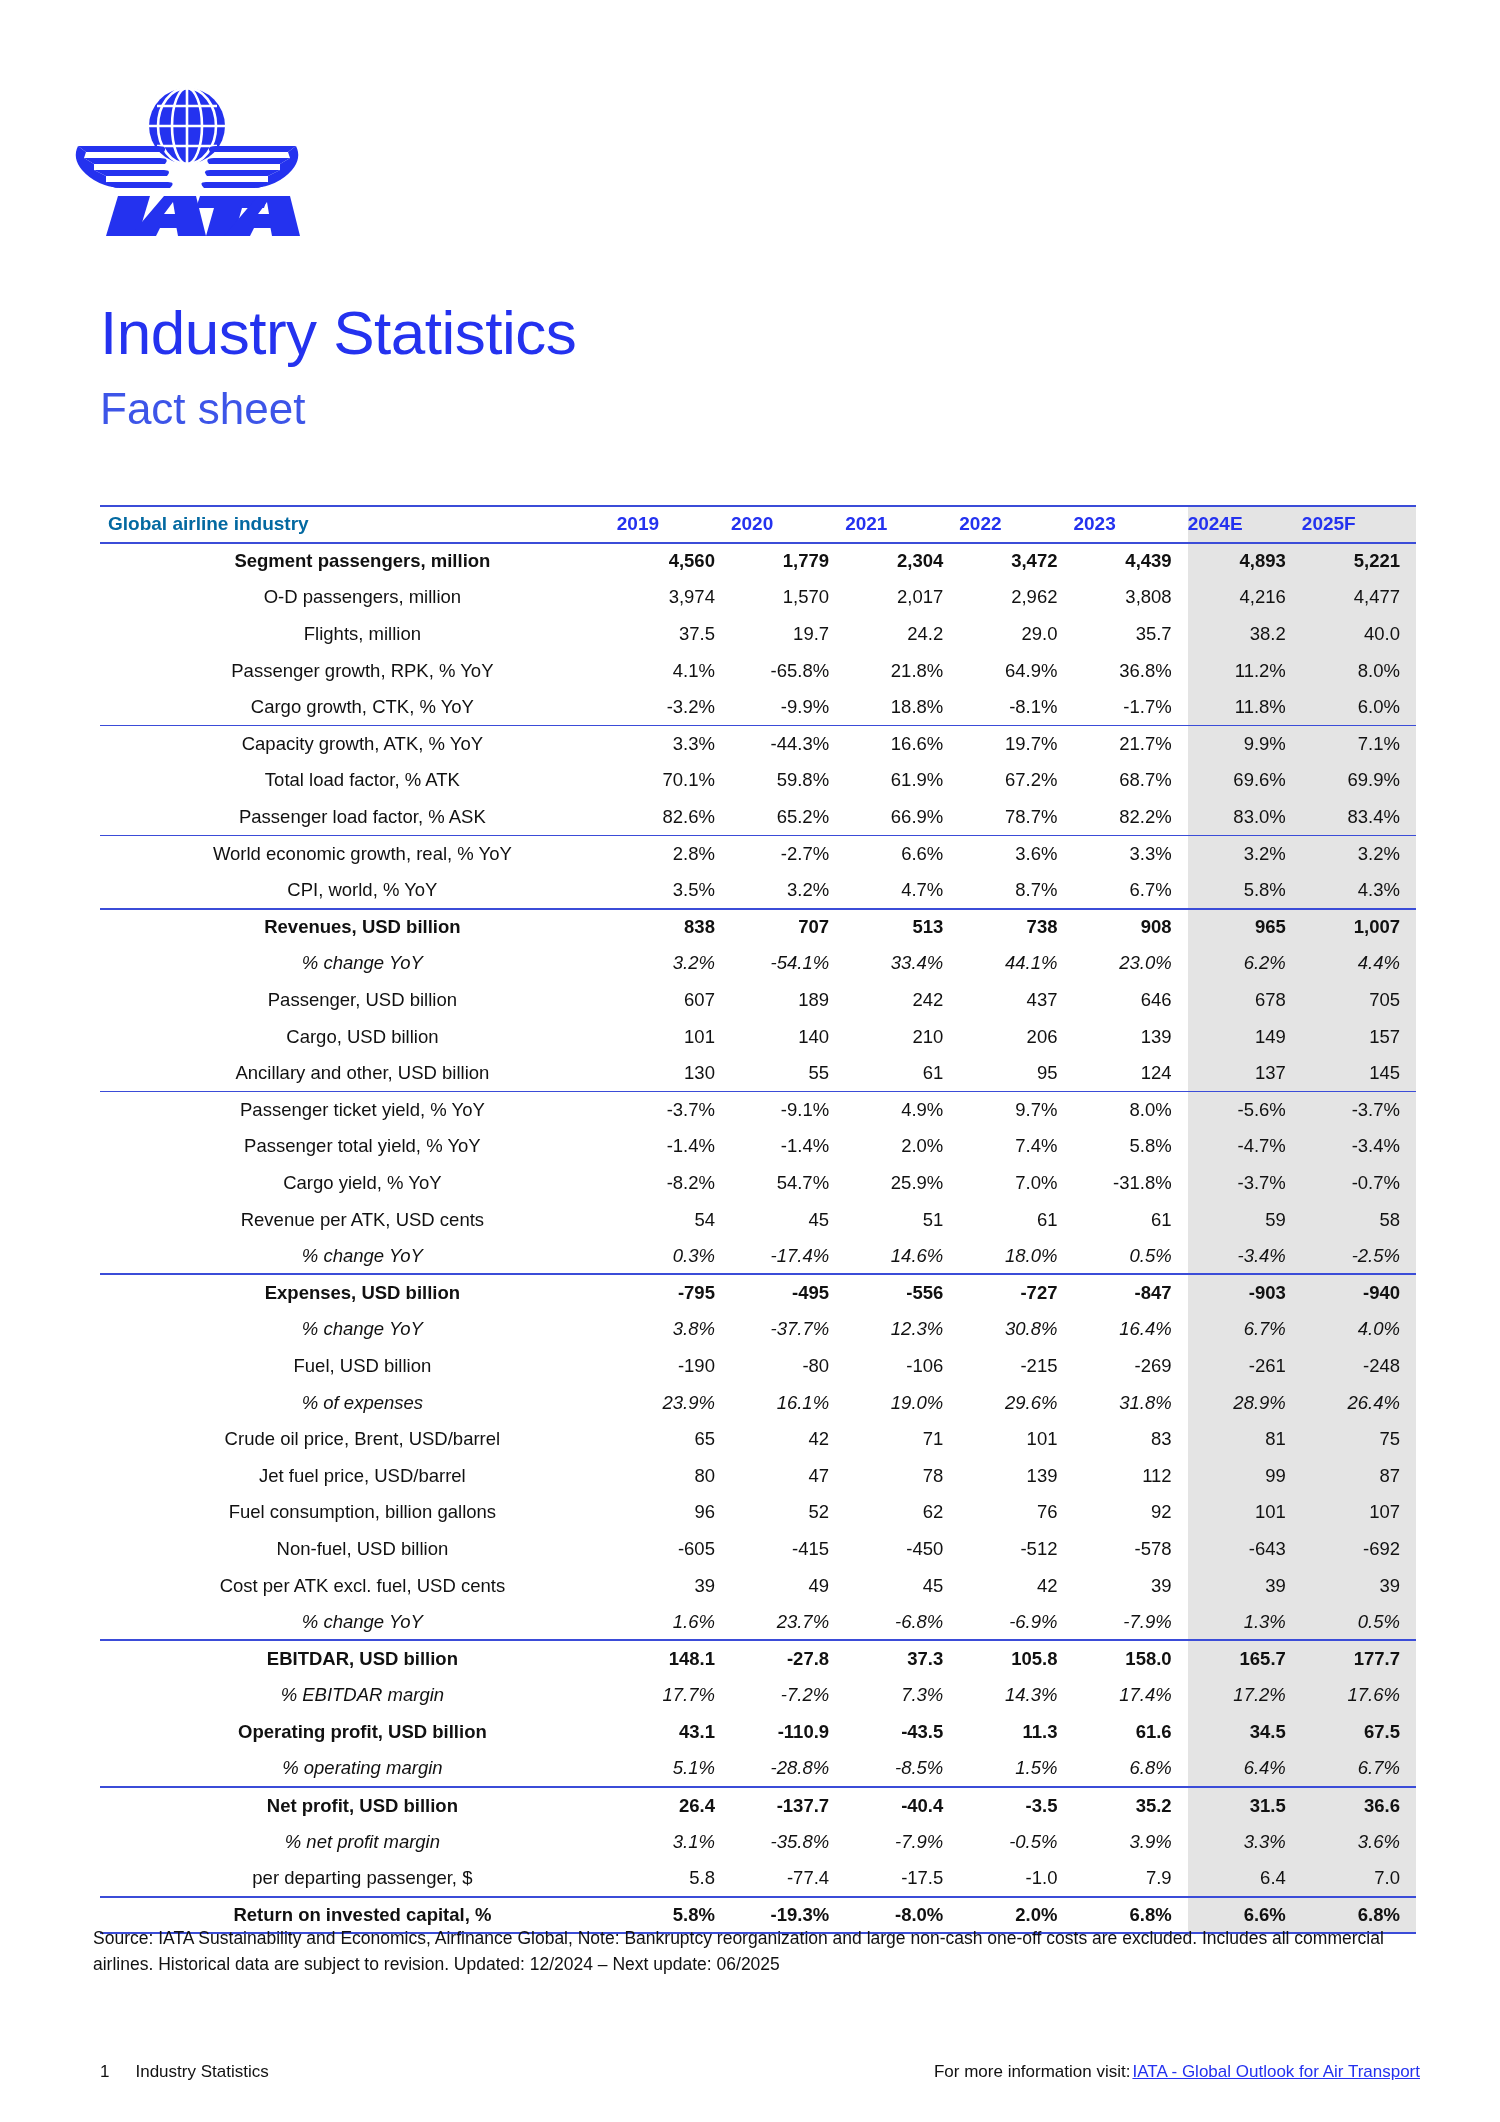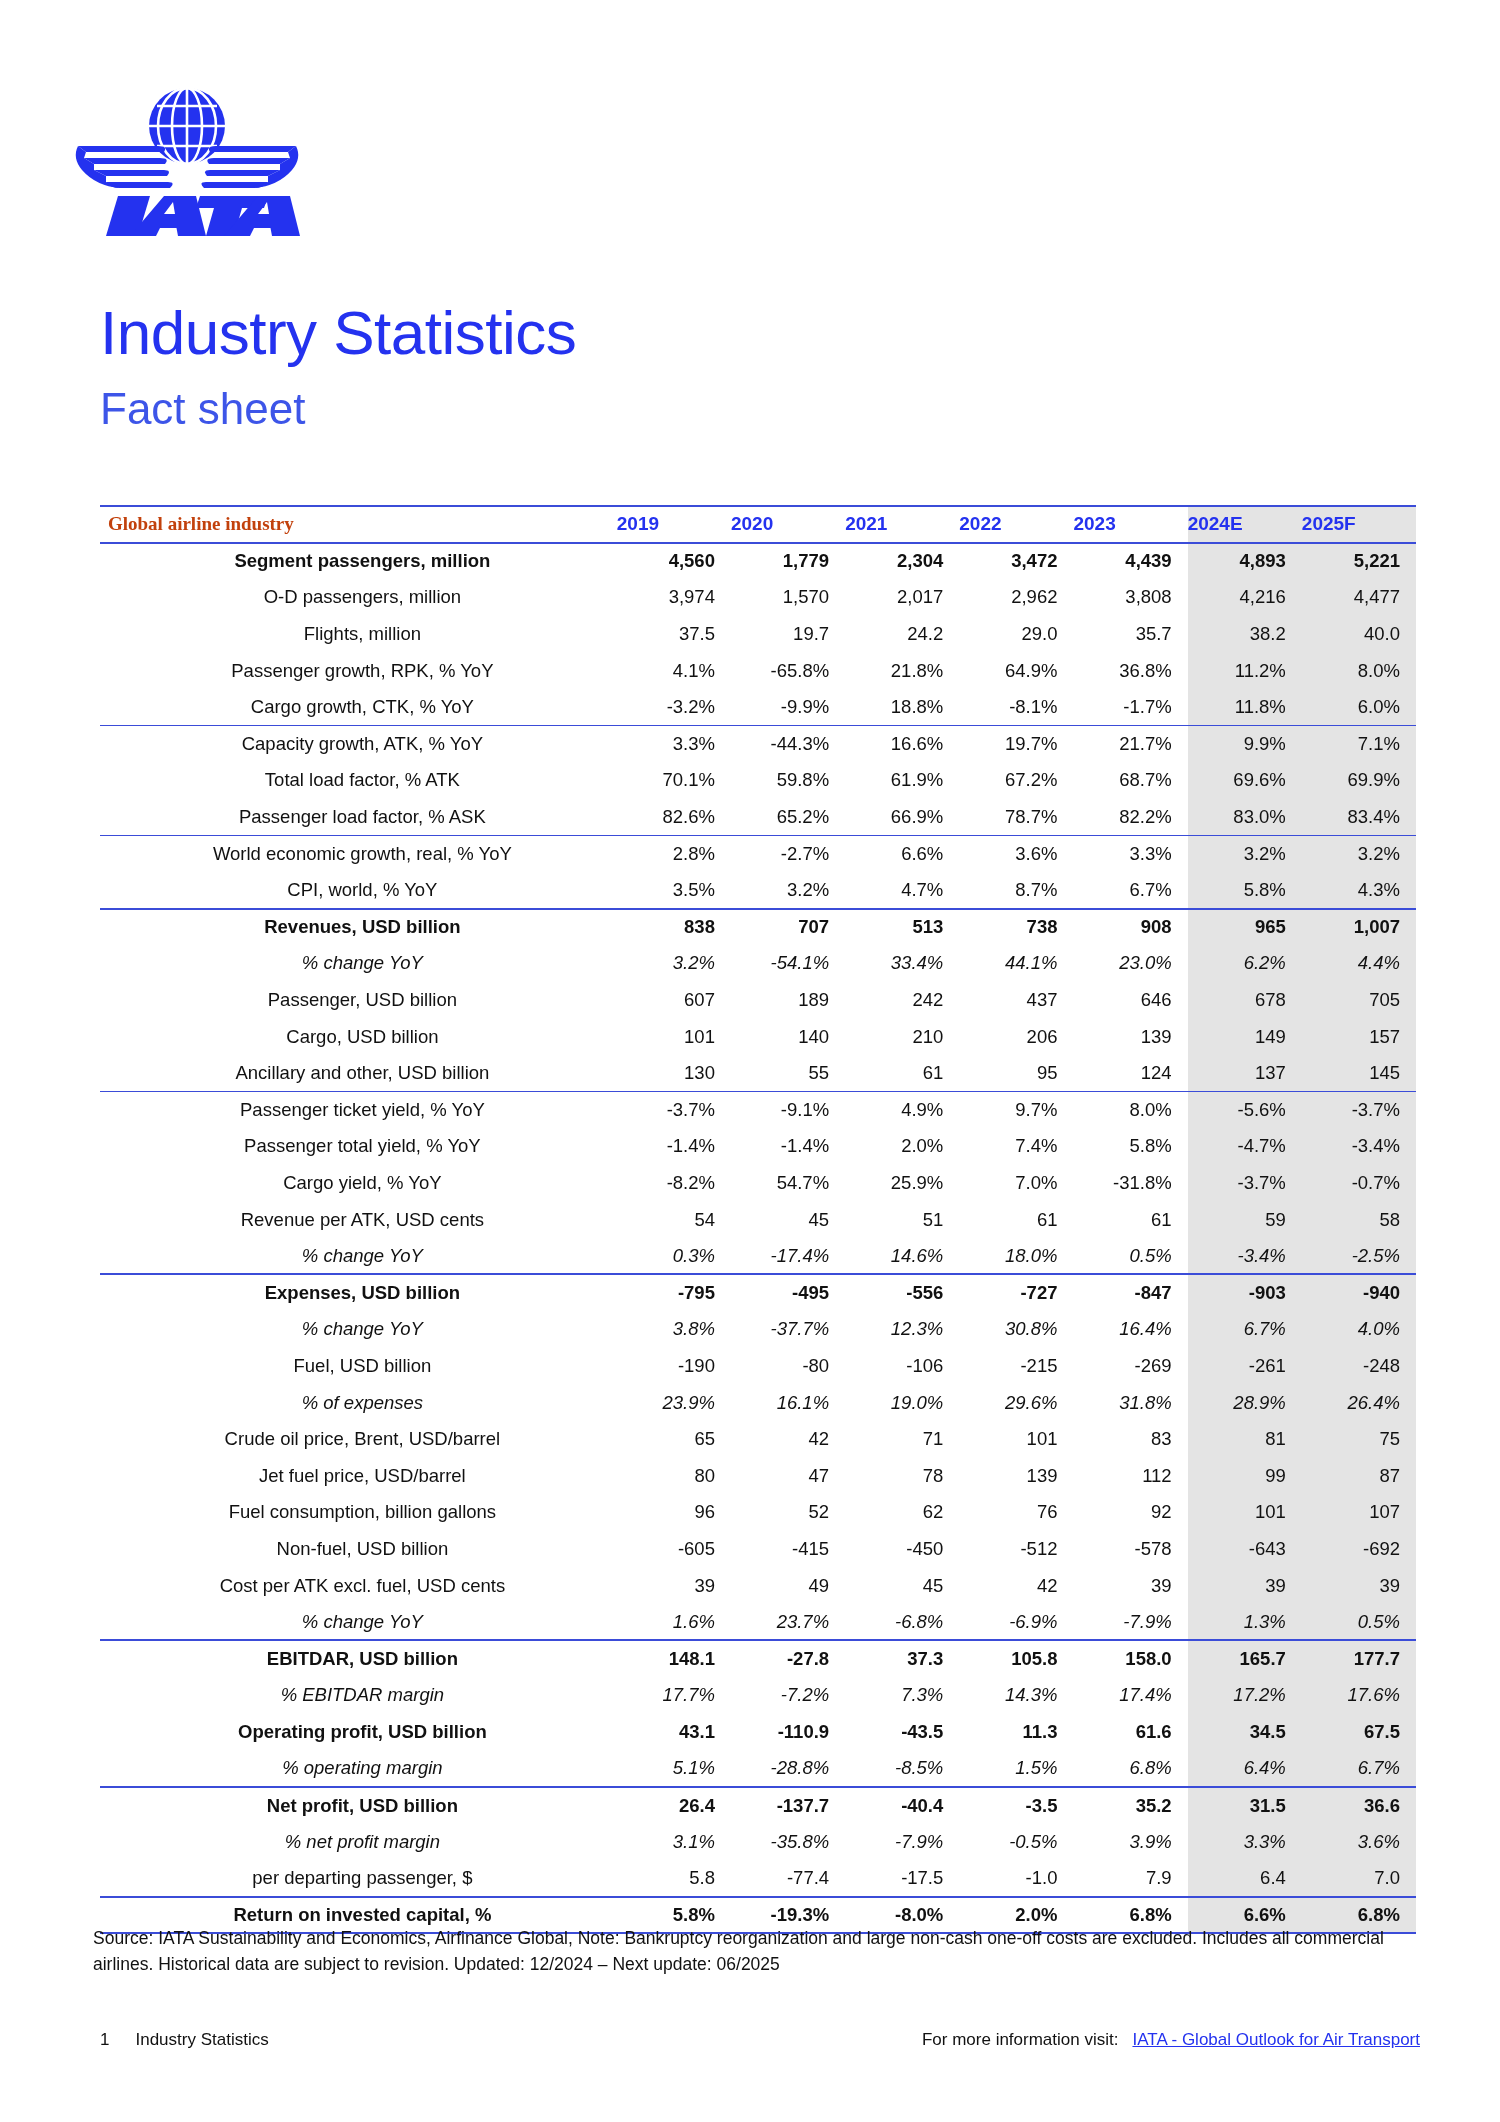--- a/index.html
+++ b/index.html
@@ -69,25 +69,24 @@
   table.stats col.yr    { width: 114px; }
 
   table.stats th, table.stats td {
     padding: 0;
     height: 36.6px;
     vertical-align: middle;
     white-space: nowrap;
   }
   table.stats th.label-h {
     text-align: left;
-    color: #c2410c;
+    color: #0369a1;
     font-weight: bold;
     font-size: 19px;
     padding-left: 8px;
-    font-family: Liberation Serif, serif;
   }
   table.stats th.yr-h {
     text-align: left;
     color: #2432ef;
     font-weight: bold;
     font-size: 19px;
     padding-right: 16px;
   }
   table.stats td.lbl {
     text-align: center;
@@ -135,21 +134,21 @@
     left: 100px;
     top: 2030px;
     width: 1320px;
     display: flex;
     align-items: baseline;
     justify-content: space-between;
     font-size: 17px;
     color: #111;
   }
   .footer-left { display: flex; gap: 26px; }
-  .footer-right { display: flex; gap: 14px; align-items: baseline; }
+  .footer-right { display: flex; gap: 2px; align-items: baseline; margin-top: 32px; }
   .footer-link {
     color: #2432ef;
     text-decoration: underline;
   }
 </style>
 </head>
 <body>
 
 <div class="page">
 

